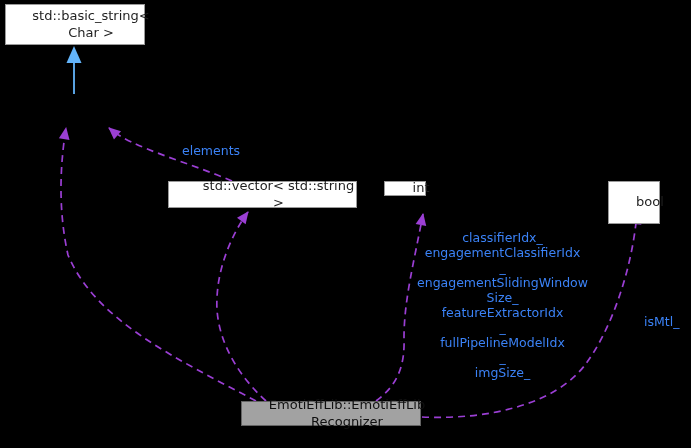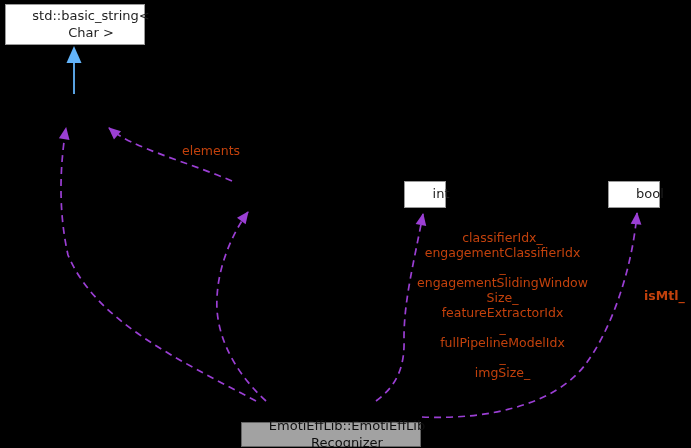--- a/index.html
+++ b/index.html
@@ -10,21 +10,21 @@
   .edge-layer{position:absolute;left:0;top:0;width:691px;height:448px;}
   .node{
     position:absolute;box-sizing:border-box;background:#ffffff;
     border:1.4px solid #9a9a9a;color:#1f1f1f;font-size:13px;line-height:1.28;
     display:flex;align-items:center;justify-content:center;text-align:center;
     white-space:pre-line;
     padding-left:32px;
   }
   .node.focus{background:#a2a2a2;border-color:#646464;color:#101010;}
   .edge-label{
-    position:absolute;color:#c2410c;font-size:12.5px;line-height:15.5px;
+    position:absolute;color:#3b82f6;font-size:12.5px;line-height:15.5px;
     white-space:pre-line;
   }
   .edge-label.center{text-align:center;}
   .edge-label.members-int{line-height:15px;}
 </style>
 </head>
 <body>
 
 <div class="diagram">
 
@@ -48,38 +48,39 @@
 
     <path d="M 376,401 C 398,385 405,365 404,338 C 404,300 414,262 423,214" fill="none" stroke="#9b3fd4" stroke-width="1.7" stroke-dasharray="7 5" marker-end="url(#arrow-purple)"></path>
 
     <path d="M 422,417 C 490,420 555,404 585,365 C 610,332 632,272 637,213" fill="none" stroke="#9b3fd4" stroke-width="1.7" stroke-dasharray="7 5" marker-end="url(#arrow-purple)"></path>
   </svg>
 
   <div class="node" style="left:5px;top:4px;width:140px;height:41px;">std::basic_string&lt;
 Char &gt;</div>
 
 
+  <div class="node" style="left:168px;top:181px;width:189px;height:27px;">std::vector&lt; std::string &gt;</div>
 
-  <div class="node" style="left:404px;top:181px;width:42px;height:27px;">int</div>
+  <div class="node" style="left:384px;top:181px;width:42px;height:15px;">int</div>
 
-  <div class="node" style="left:608px;top:181px;width:52px;height:27px;">bool</div>
+  <div class="node" style="left:608px;top:181px;width:52px;height:43px;">bool</div>
 
-  <div class="node focus" style="left:241px;top:401px;width:180px;height:25px;margin-top:21px;">EmotiEffLib::EmotiEffLib
+  <div class="node focus" style="left:241px;top:401px;width:180px;height:25px;">EmotiEffLib::EmotiEffLib
 Recognizer</div>
 
   <div class="edge-label" style="left:182px;top:143px;">elements</div>
 
 
 
   <div class="edge-label center members-int" style="left:405px;top:230px;width:195px;">classifierIdx_
 engagementClassifierIdx
 _
 engagementSlidingWindow
 Size_
 featureExtractorIdx
 _
 fullPipelineModelIdx
 _
 imgSize_</div>
 
-  <div class="edge-label" style="left:644px;top:288px;font-weight:bold;">isMtl_</div>
+  <div class="edge-label" style="left:644px;top:314px;">isMtl_</div>
 
 </div>
 
 </body></html>

